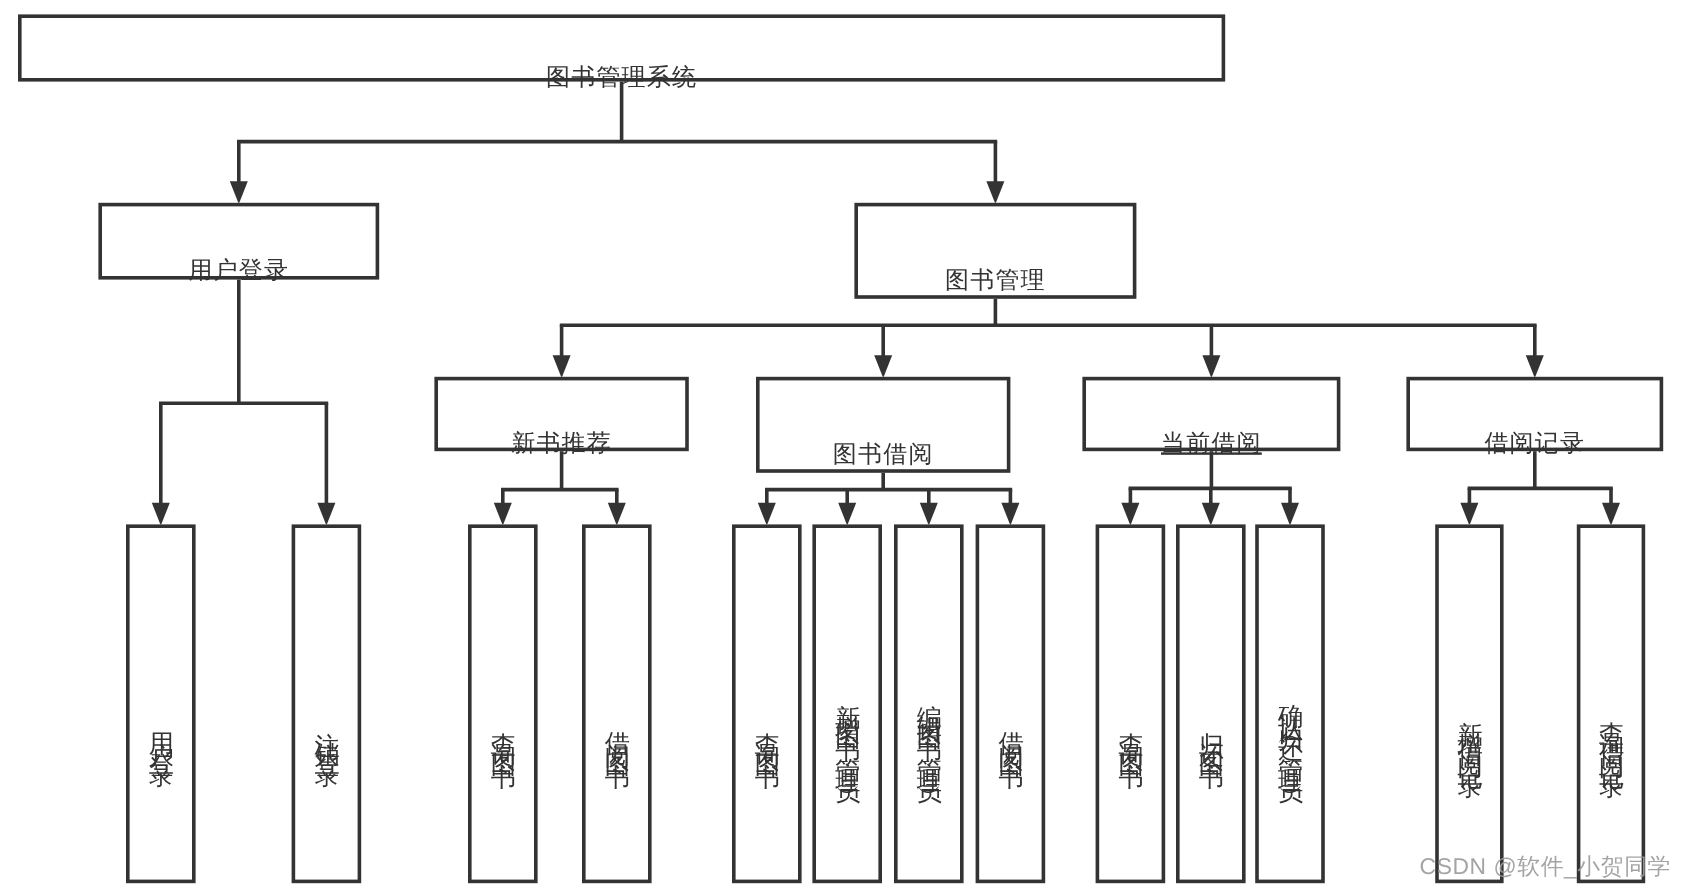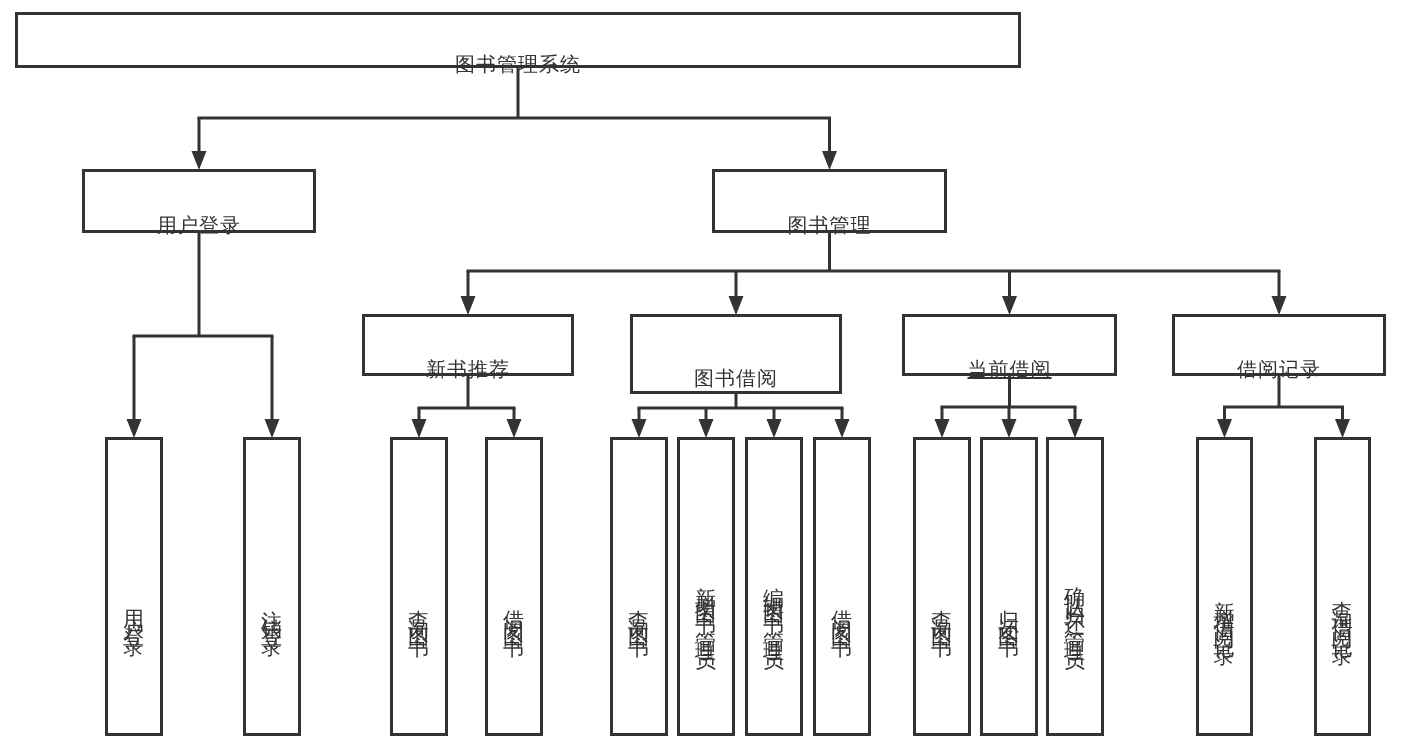--- a/index.html
+++ b/index.html
@@ -111,21 +111,21 @@
       <line x1="1342.5" y1="407" x2="1342.5" y2="420" stroke="var(--stroke)" stroke-width="3"></line>
       <polygon points="1342.5,438 1335,419 1350,419" fill="var(--stroke)"></polygon>
     </svg>
   <div id="nodes">
       <div class="node" style="left: 15px; top: 12px; width: 1006px; height: 56px;">
         <span class="lbl">图书管理系统</span>
       </div>
       <div class="node" style="left: 82px; top: 169px; width: 234px; height: 64px;">
         <span class="lbl">用户登录</span>
       </div>
-      <div class="node" style="left: 712px; top: 169px; width: 235px; height: 64px;">
+      <div class="node" style="left: 712px; top: 169px; width: 235px; height: 80px;">
         <span class="lbl">图书管理</span>
       </div>
       <div class="node" style="left: 362px; top: 314px; width: 212px; height: 62px; justify-content: center;">
         <span class="lbl">新书推荐</span>
       </div>
       <div class="node" style="left: 630px; top: 314px; width: 212px; height: 80px;">
         <span class="lbl">图书借阅</span>
       </div>
       <div class="node" style="left: 902px; top: 314px; width: 215px; height: 62px; text-decoration: underline;">
         <span class="lbl">当前借阅</span>
@@ -166,13 +166,14 @@
       <div class="node vertical" style="left: 1046px; top: 437px; width: 58px; height: 299px;">
         <span class="lbl">确认归还（管理员）</span>
       </div>
       <div class="node vertical" style="left: 1196px; top: 437px; width: 57px; height: 299px;">
         <span class="lbl">新增借阅记录</span>
       </div>
       <div class="node vertical" style="left: 1314px; top: 437px; width: 57px; height: 299px;">
         <span class="lbl">查询借阅记录</span>
       </div>
     </div>
+  <div class="watermark">CSDN @软件_小贺同学</div>
 </div>
 
 </body></html>

